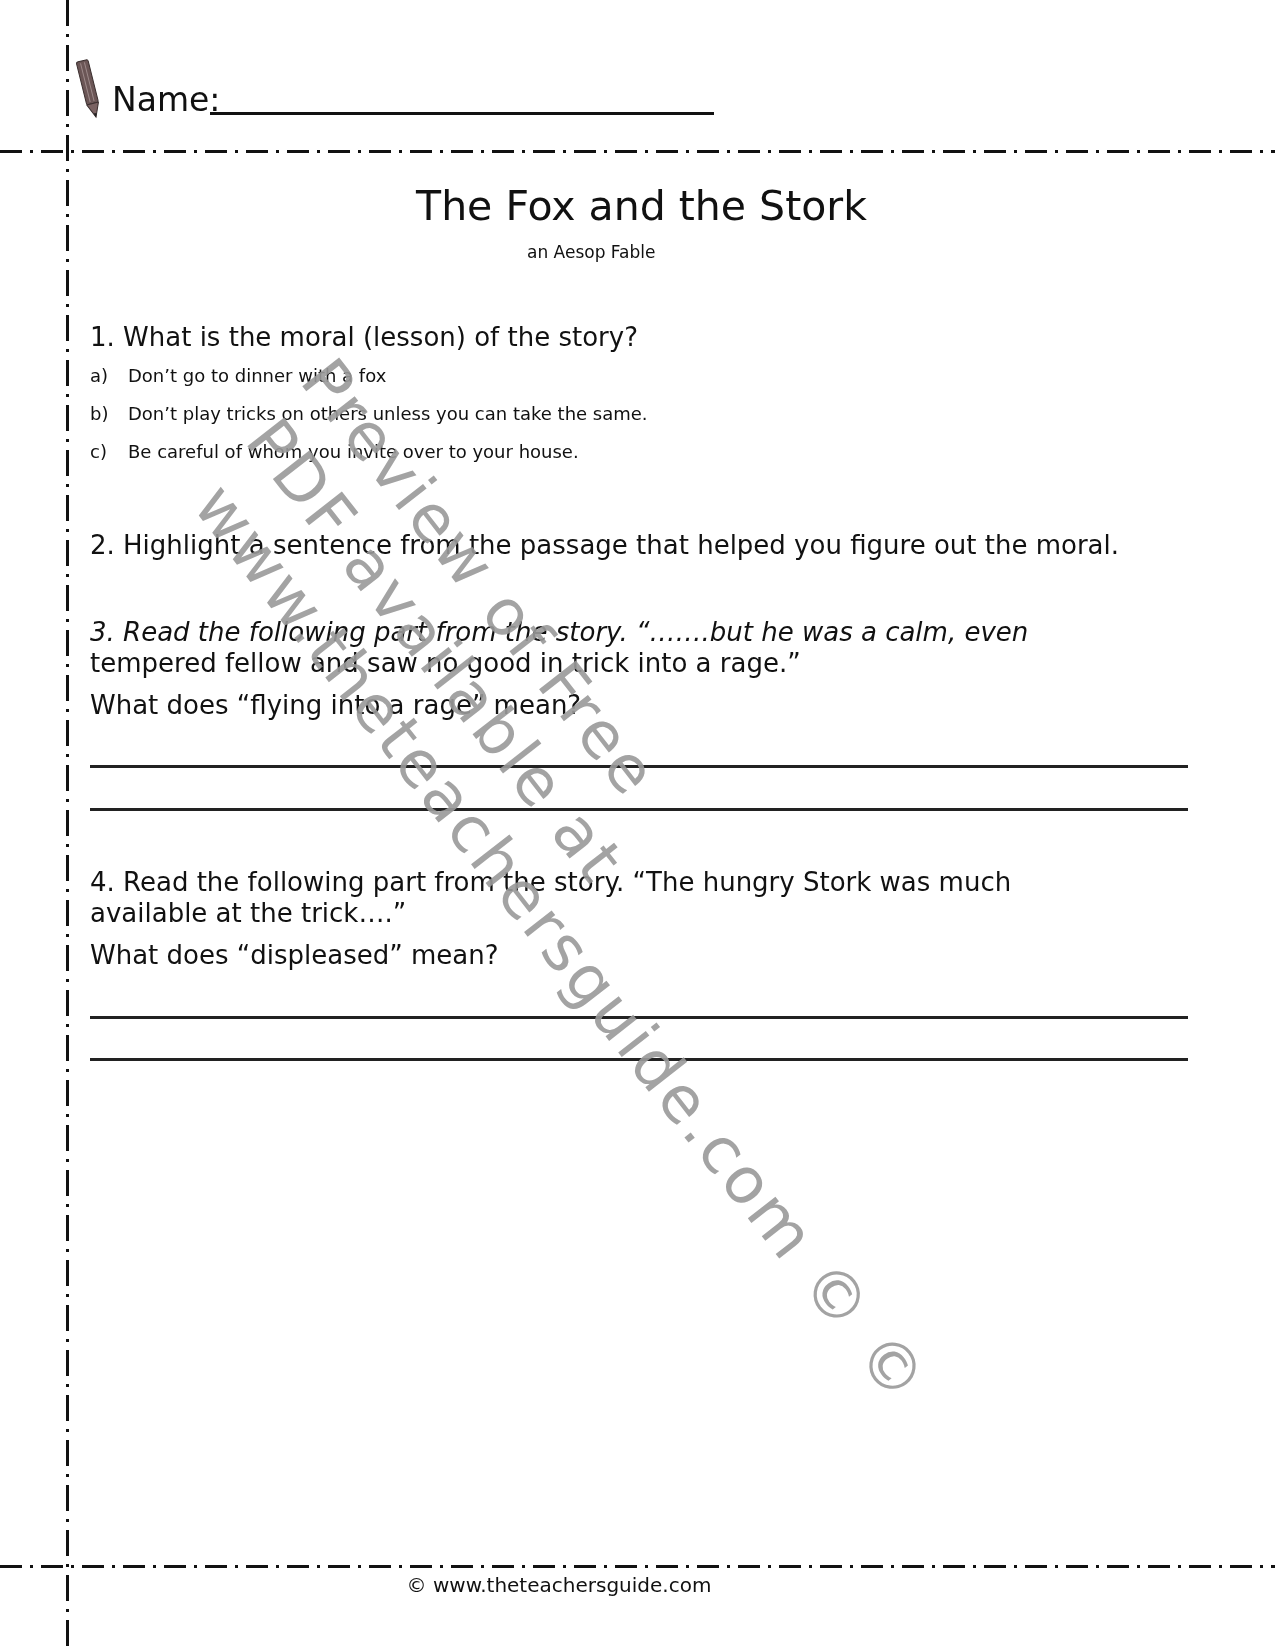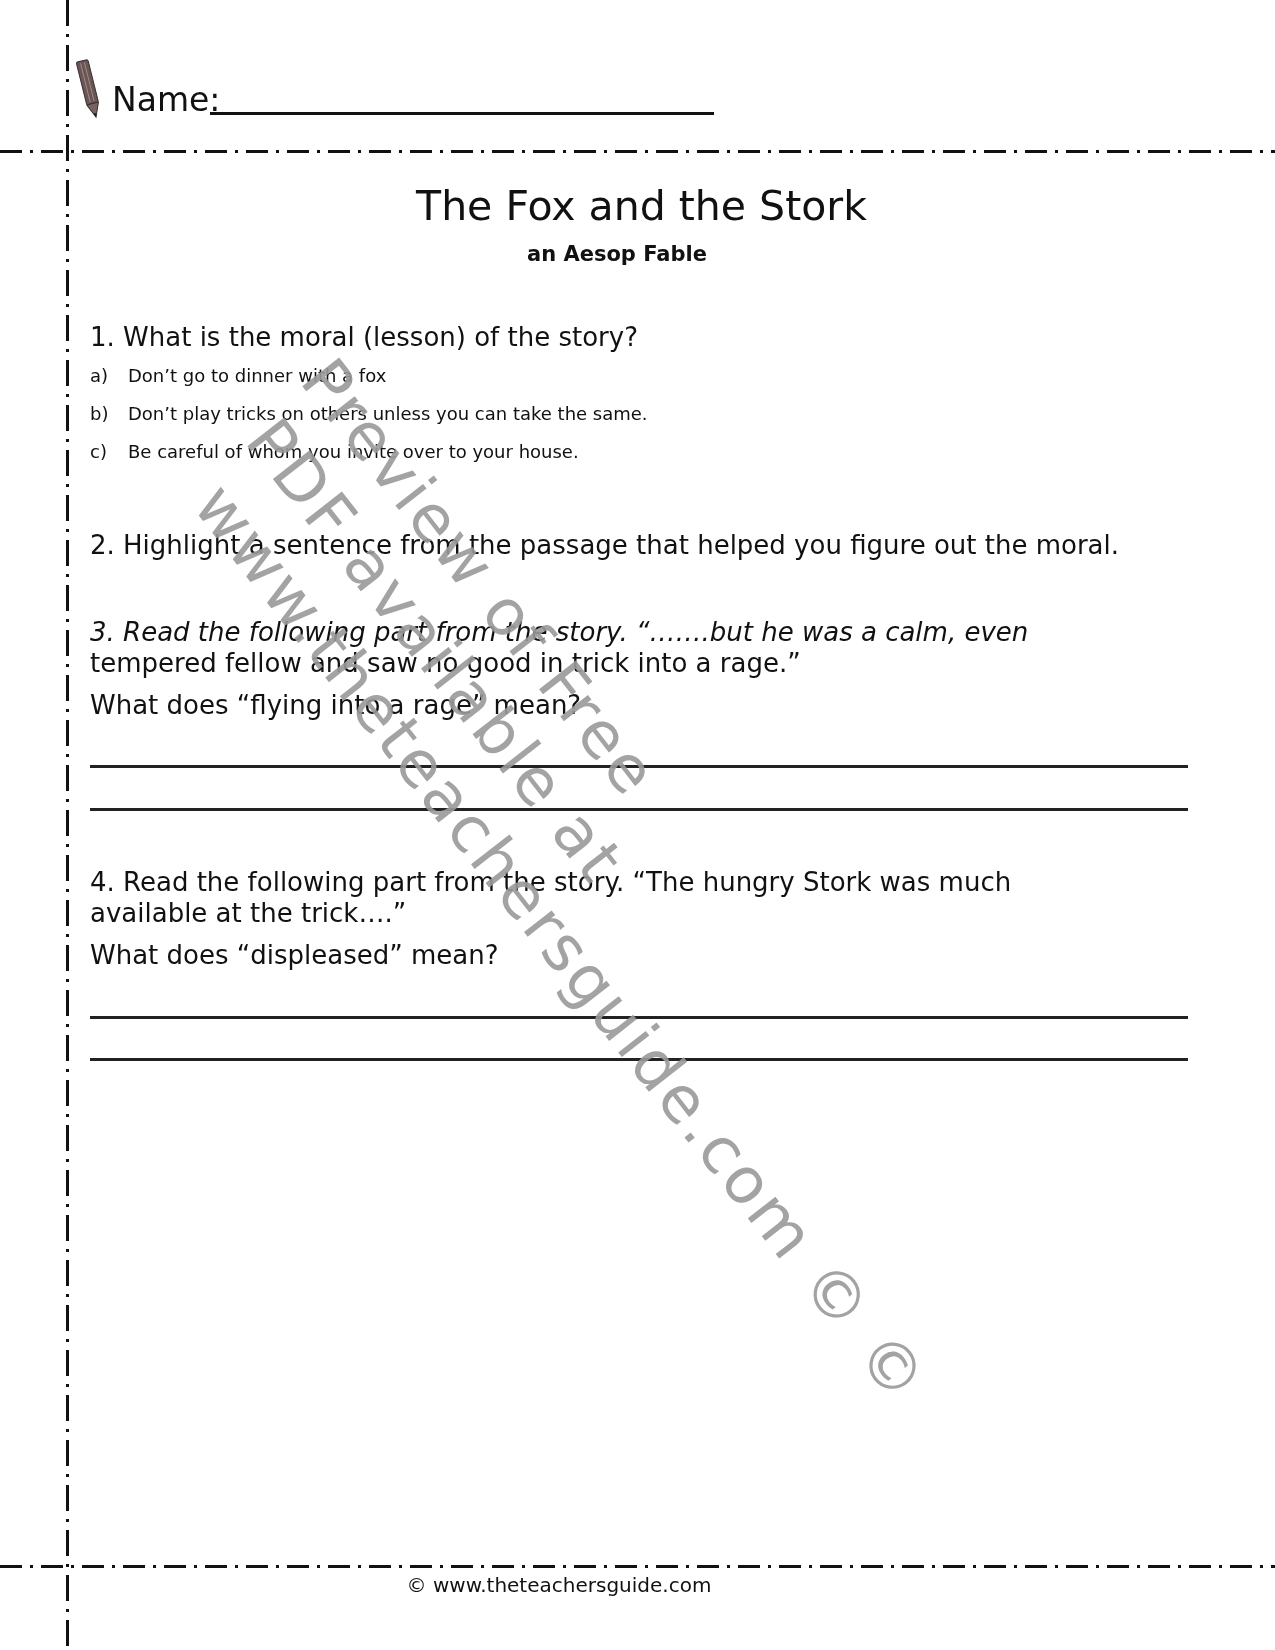--- a/index.html
+++ b/index.html
@@ -19,21 +19,21 @@
       #111 0 22px, transparent 22px 30px, #111 30px 33px, transparent 33px 41px);
   }
   .hline.top { top: 150px; }
   .hline.bottom { top: 1565px; }
 
   .pencil { position: absolute; left: 74px; top: 56px; width: 30px; height: 66px; }
   .name-label { position: absolute; left: 112px; top: 80px; font-size: 33px; }
   .name-blank { position: absolute; left: 210px; top: 112px; width: 504px; height: 3px; background: #111; }
 
   .title { position: absolute; left: 0; width: 1275px; top: 182px; text-align: center; font-size: 41px; padding-left: 8px; box-sizing: border-box; }
-  .subtitle { position: absolute; left: 527px; top: 242px; font-size: 21px; font-weight: bold; }
+  .subtitle { position: absolute; left: 527px; top: 242px; font-size: 17px; }
 
   .q { position: absolute; left: 90px; font-size: 26px; line-height: 31px; white-space: nowrap; }
   .opt { position: absolute; left: 90px; font-size: 18px; white-space: nowrap; }
   .opt .letter { display: inline-block; width: 38px; }
 
   .answer-line { position: absolute; left: 90px; width: 1098px; height: 3px; background: #222; }
 
   .watermark {
     position: absolute; left: 0; top: 0; width: 1275px; height: 1650px; pointer-events: none;
   }

